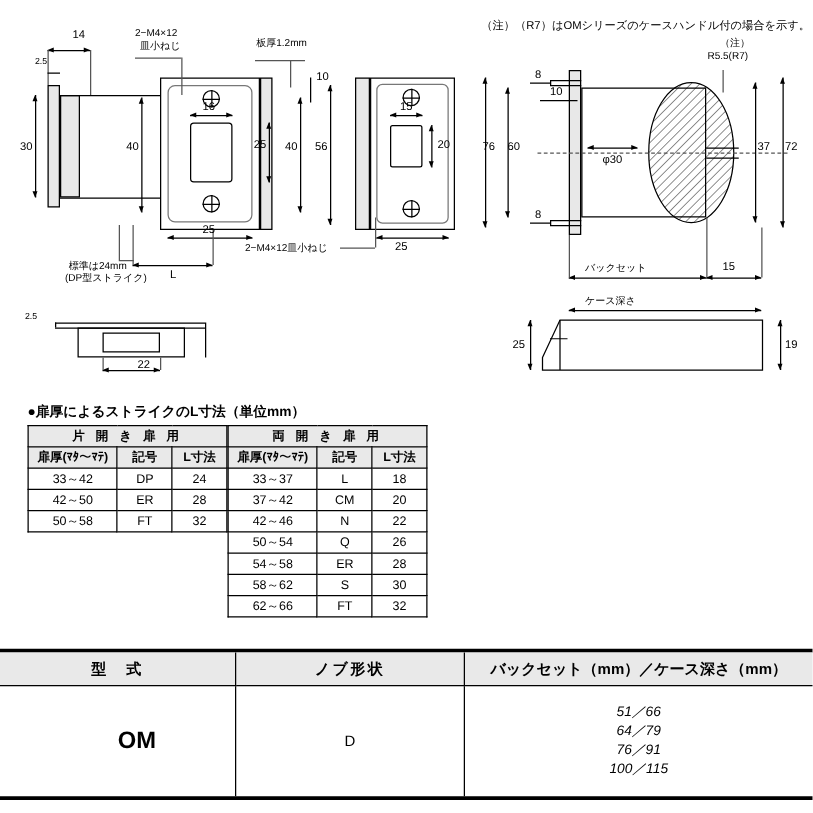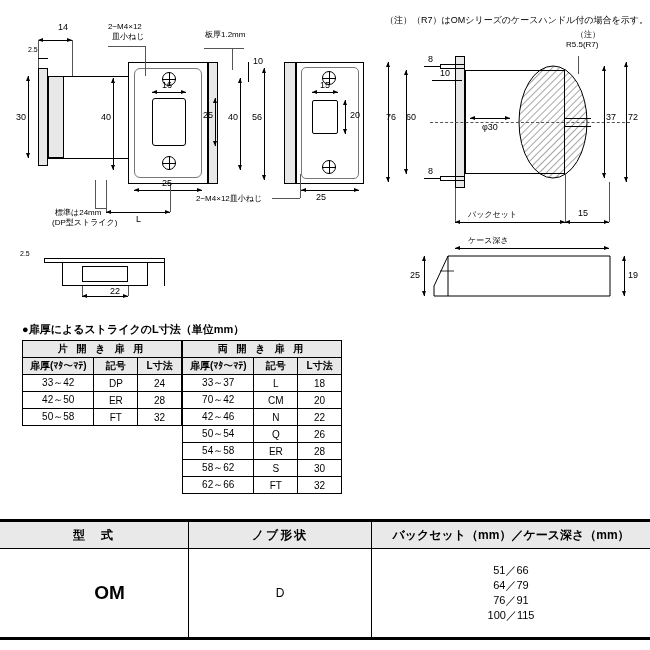--- a/index.html
+++ b/index.html
@@ -47,21 +47,21 @@
   
   .model-wrap{position:absolute;left:0;top:519px;width:650px;}
   .model-rule{width:650px;height:3px;background:#000;}
   table.model{border-collapse:collapse;width:650px;font-size:12px;}
   table.model th{
     background:#e9e9e9;border-left:1px solid #000;border-right:1px solid #000;
     border-bottom:1px solid #000;font-weight:bold;height:24px;letter-spacing:2px;
   }
   table.model td{border-left:1px solid #000;border-right:1px solid #000;text-align:center;vertical-align:middle;}
   .model-code{font-size:19px;font-weight:bold;padding-left:32px;}
-  .bk-list{font-size:11px;line-height:15px;}
+  .bk-list{font-size:11px;line-height:15px;font-style:italic;}
   .model-bottom{width:650px;height:3px;background:#000;}
 
   .note-top{position:absolute;font-size:9px;}
 </style>
 </head>
 <body>
 
 <div class="page">
 
   <div class="note-top" style="left:385px;top:14px;">（注）（R7）はOMシリーズのケースハンドル付の場合を示す。</div>
@@ -347,21 +347,21 @@
         <th style="width:44px;">L寸法</th>
       </tr>
     </thead>
     <tbody>
       <tr>
         <td>33～37</td>
         <td>L</td>
         <td>18</td>
       </tr>
       <tr>
-        <td>70～42</td>
+        <td>37～42</td>
         <td>CM</td>
         <td>20</td>
       </tr>
       <tr>
         <td>42～46</td>
         <td>N</td>
         <td>22</td>
       </tr>
       <tr>
         <td>50～54</td>

